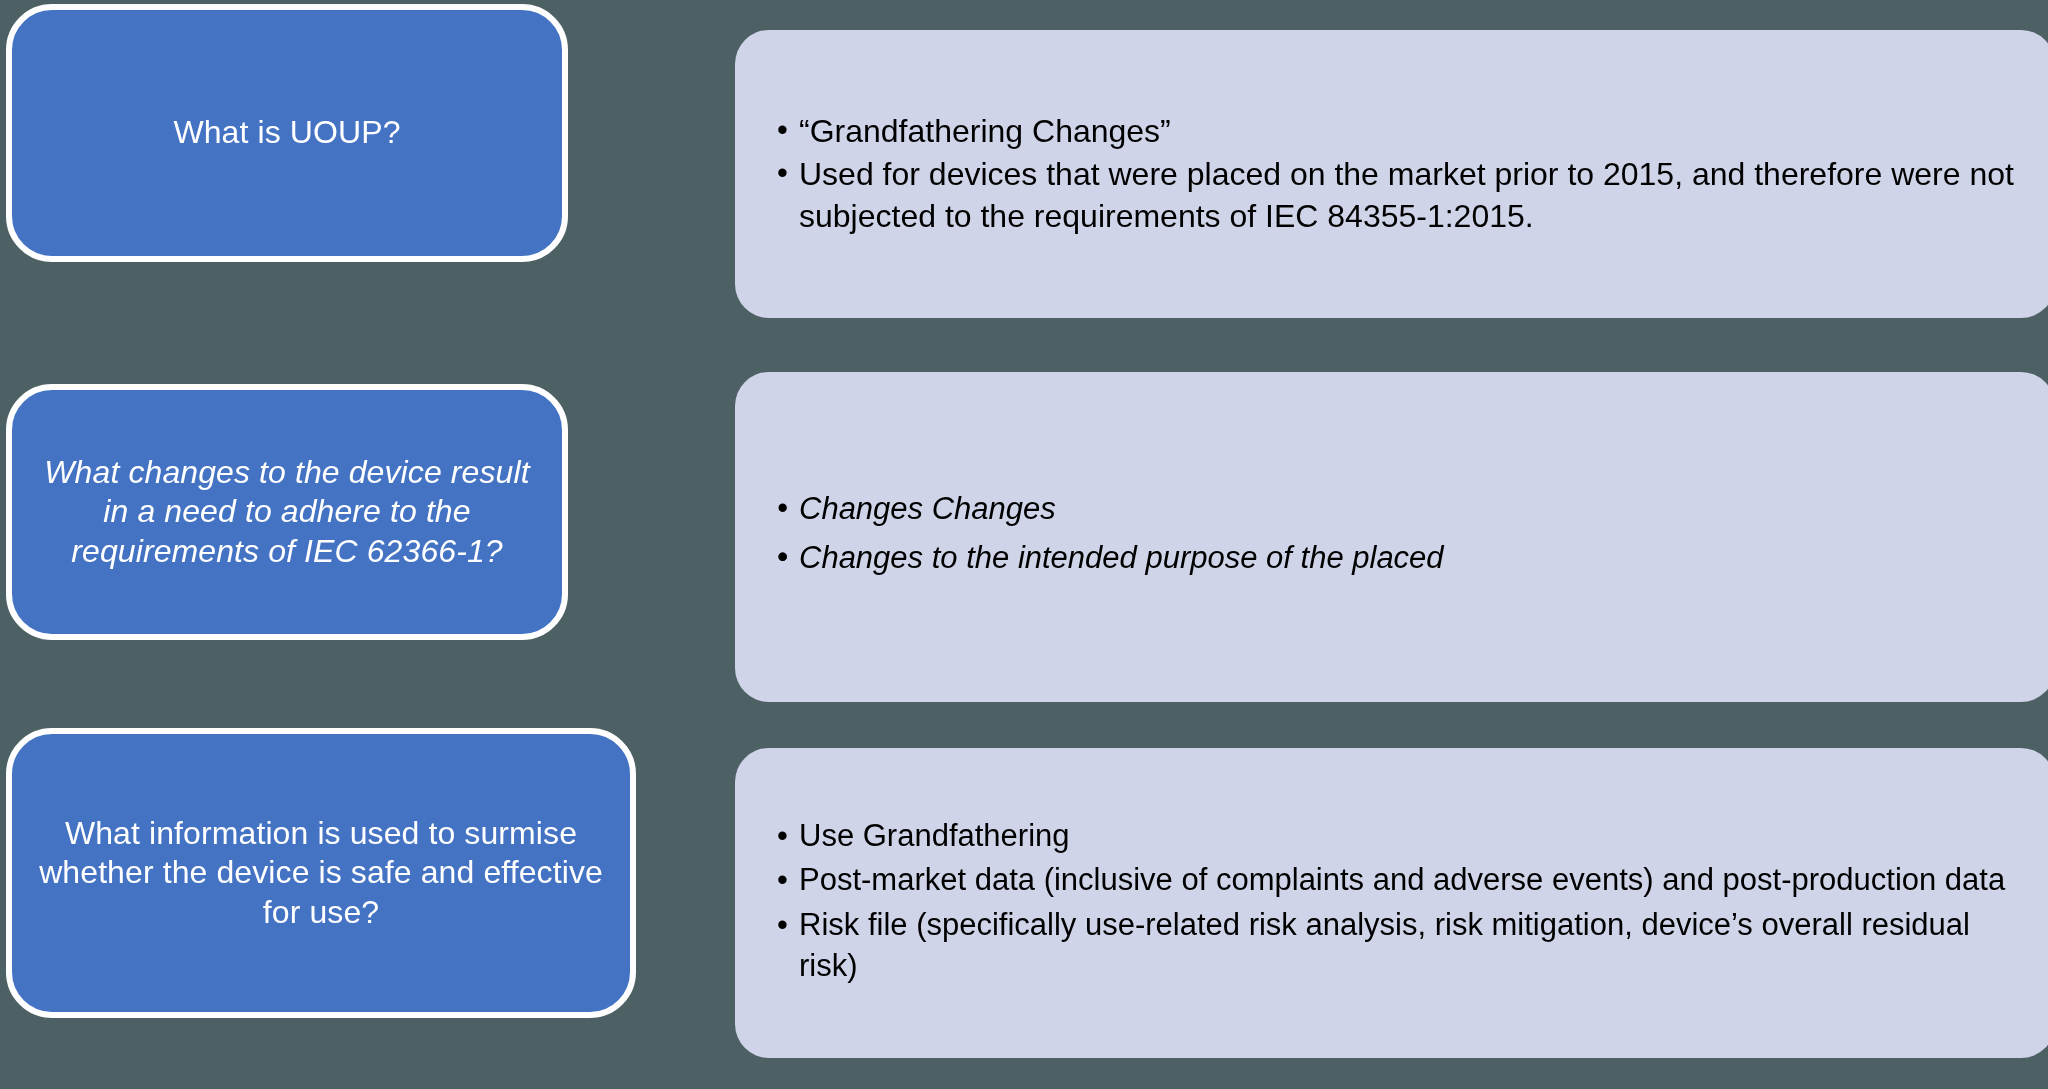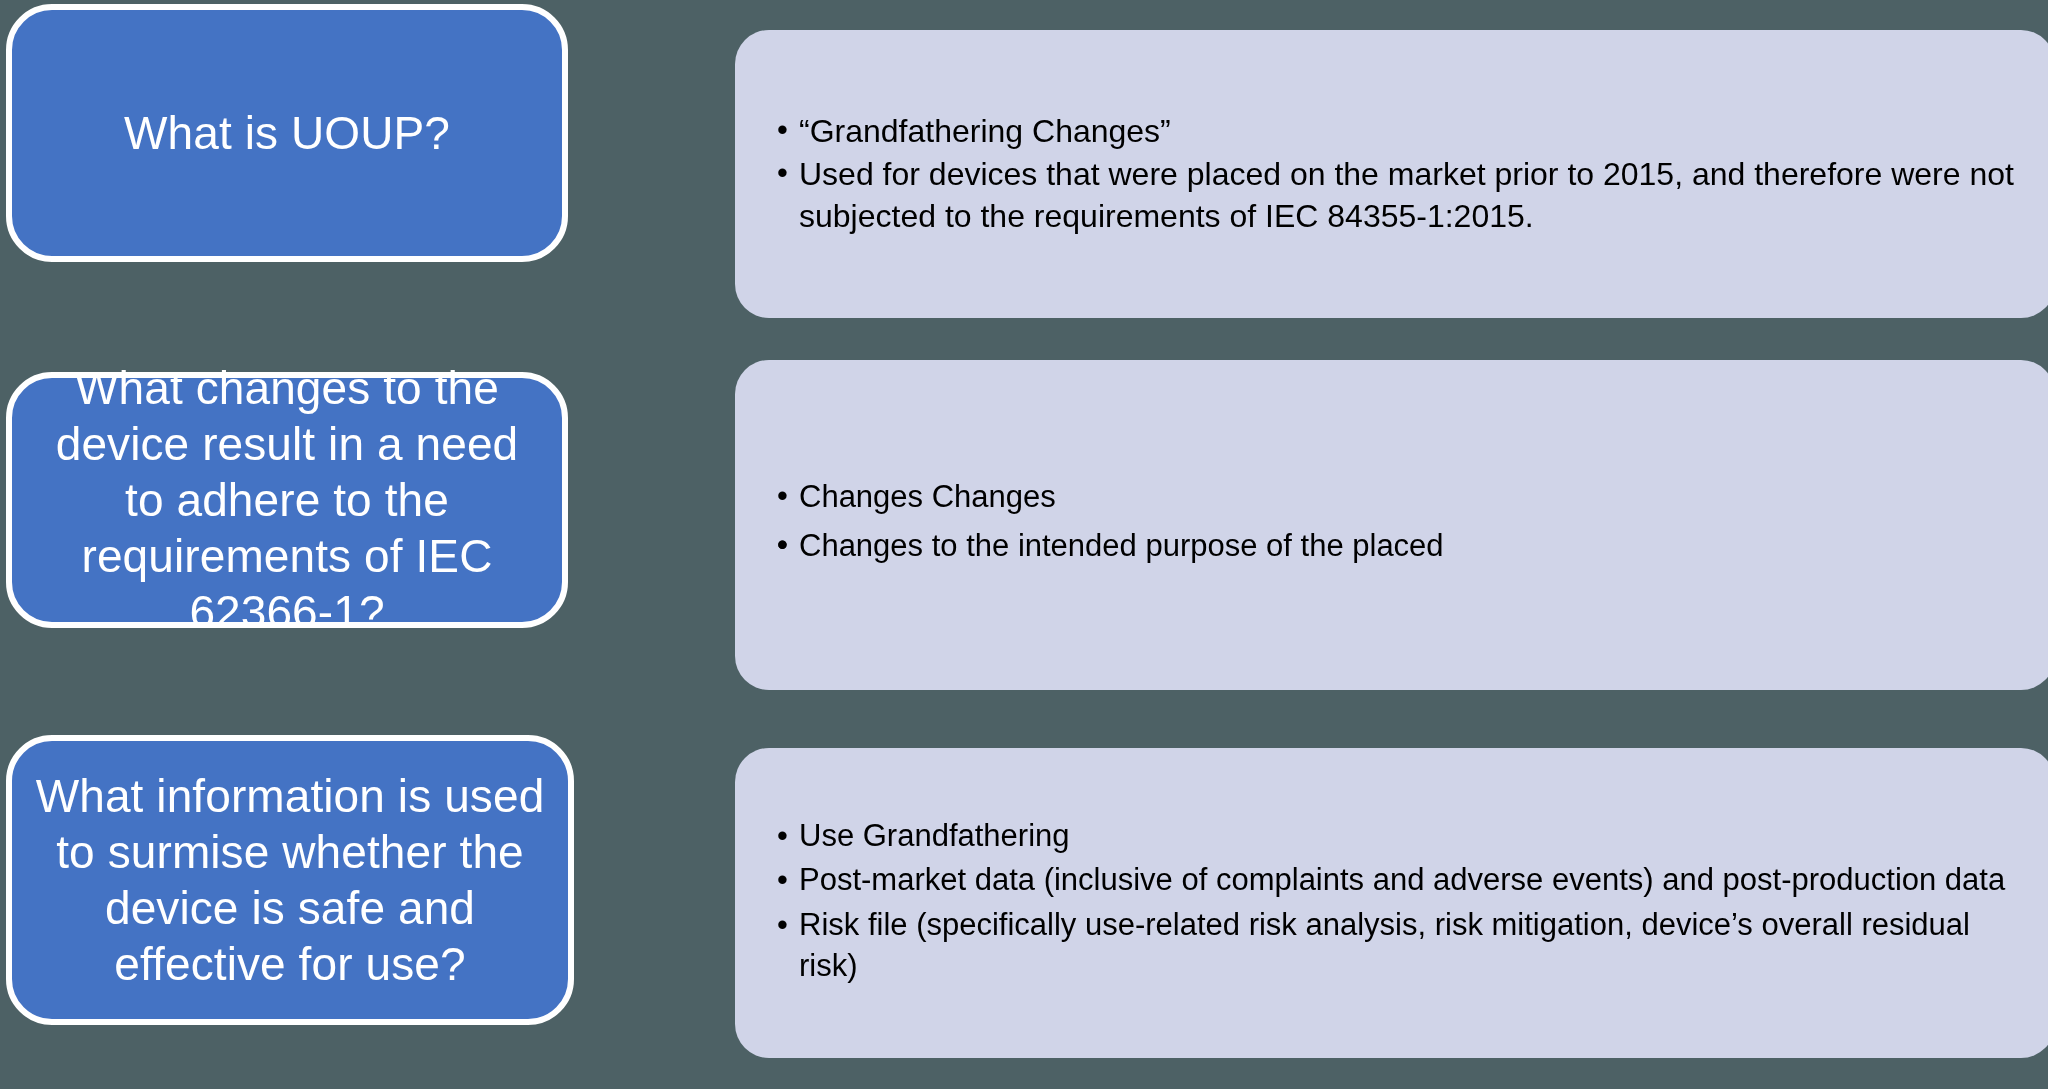--- a/index.html
+++ b/index.html
@@ -38,21 +38,21 @@
     box-sizing: border-box;
     display: flex;
     align-items: center;
     justify-content: center;
     text-align: center;
     color: #ffffff;
     padding: 6px 22px;
     z-index: 3;
   }
   .qbox-text {
-    font-size: 46px;
+    font-size: 32px;
     line-height: 1.22;
     font-weight: 400;
     letter-spacing: 0.1px;
     white-space: pre-line;
   }
 
   
   .abox {
     position: absolute;
     left: 735px;
@@ -87,27 +87,27 @@
     font-size: 31px;
     line-height: 1.30;
   }
 
   
   #row1 { top: 0; height: 360px; }
   #row1 .qbox { top: 4px; width: 562px; height: 258px; }
   #row1 .abox { top: 30px; height: 288px; }
   #row1 .bullet-list li { font-size: 32px; line-height: 1.32; }
 
-  #row2 { top: 360px; height: 368px; }
+  #row2 { top: 372px; height: 368px; font-style: italic; }
   #row2 .qbox { top: 12px; width: 562px; height: 256px; }
   #row2 .abox { top: 0px; height: 330px; }
   #row2 .bullet-list li { font-size: 31px; line-height: 1.33; margin-bottom: 8px; }
 
   #row3 { top: 728px; height: 361px; }
-  #row3 .qbox { top: 7px; width: 568px; height: 290px; }
+  #row3 .qbox { top: 0; width: 630px; height: 290px; }
   #row3 .abox { top: 20px; height: 310px; }
   #row3 .bullet-list li { font-size: 31px; line-height: 1.31; margin-bottom: 4px; }
 </style>
 </head>
 <body>
 
 <div id="diagram">
 
   <div class="row" id="row1">
     <div class="qbox">

